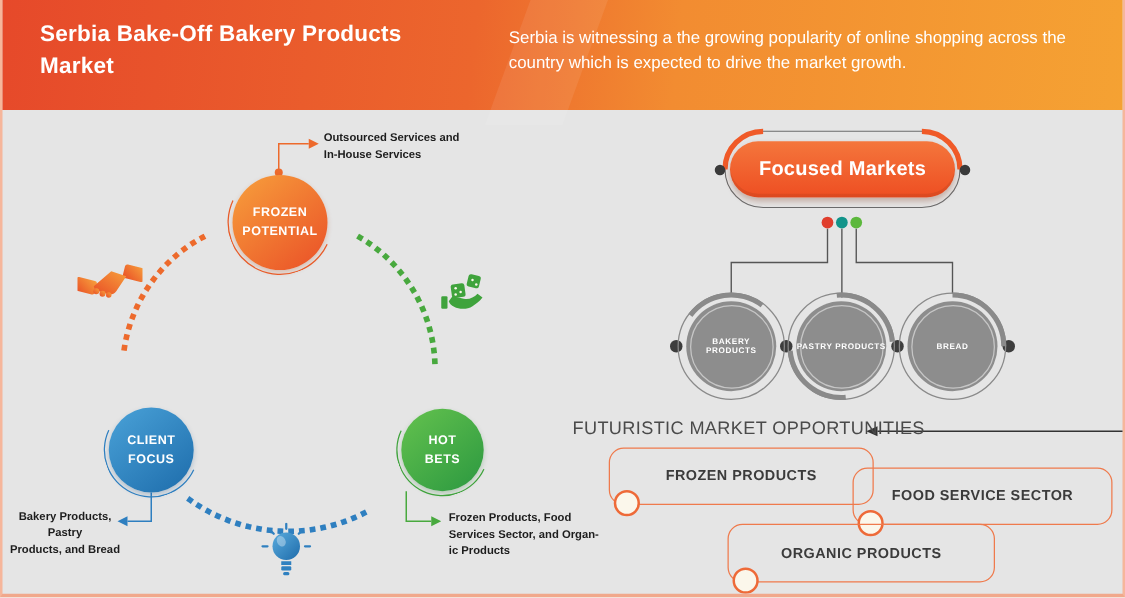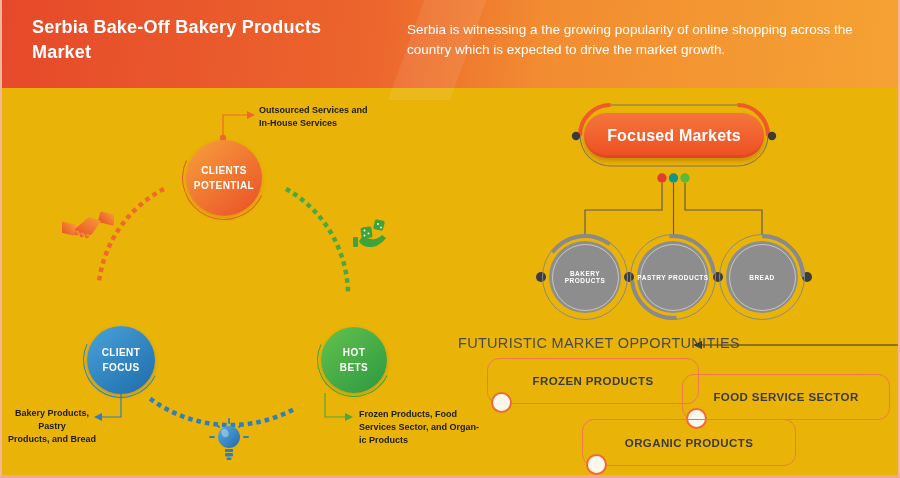--- a/index.html
+++ b/index.html
@@ -1,17 +1,17 @@
 <!DOCTYPE html>
 <html><head>
 <meta charset="utf-8">
 <style>
   html,body{margin:0;padding:0;background:#ffffff;}
   .stage{position:relative;width:900px;height:478px;overflow:hidden;box-sizing:border-box;
-    background:#eab308;font-family:"Liberation Sans",sans-serif;
+    background:#e5e5e5;font-family:"Liberation Sans",sans-serif;
     border-left:2px solid #f6b69b;border-right:2px solid #f6b69b;border-bottom:3px solid #f1a88c;}
   
   .header{position:absolute;left:-2px;top:0;width:902px;height:88px;
     background:linear-gradient(96deg,#e6492a 0%,#ec662d 42%,#f28c31 60%,#f5a233 100%);}
   .header::after{content:'';position:absolute;left:408px;top:-10px;width:62px;height:110px;
     background:rgba(255,255,255,0.08);transform:skewX(-20deg);}
   .header-title{position:absolute;left:32px;top:15px;width:345px;color:#fff;
     font-size:18px;font-weight:bold;line-height:1.4;letter-spacing:.2px;}
   .header-desc{position:absolute;left:407px;top:20px;width:470px;color:#fff;
     font-size:13.5px;line-height:1.5;}
@@ -87,21 +87,21 @@
     <path d="M 221 50 V 27 H 245" fill="none" stroke="#ed6a2c" stroke-width="1.2"></path>
     <polygon points="245,23 253,27 245,31" fill="#ed6a2c"></polygon>
 
     <path d="M 119 306 V 329 H 100" fill="none" stroke="#2e7fc0" stroke-width="1.2"></path>
     <polygon points="100,325 92,329 100,333" fill="#2e7fc0"></polygon>
 
     <path d="M 323 305 V 329 H 343" fill="none" stroke="#48a93e" stroke-width="1.2"></path>
     <polygon points="343,325 351,329 343,333" fill="#48a93e"></polygon>
   </svg>
 
-  <div class="bubble" id="b-clients">CLIENTS
+  <div class="bubble" id="b-clients">FROZEN
 POTENTIAL</div>
   <div class="bubble" id="b-focus">CLIENT
 FOCUS</div>
   <div class="bubble" id="b-hot">HOT
 BETS</div>
 
   <div class="note" id="note-clients">Outsourced Services and
 In-House Services</div>
   <div class="note" id="note-focus">Bakery Products, Pastry
 Products, and Bread</div>

